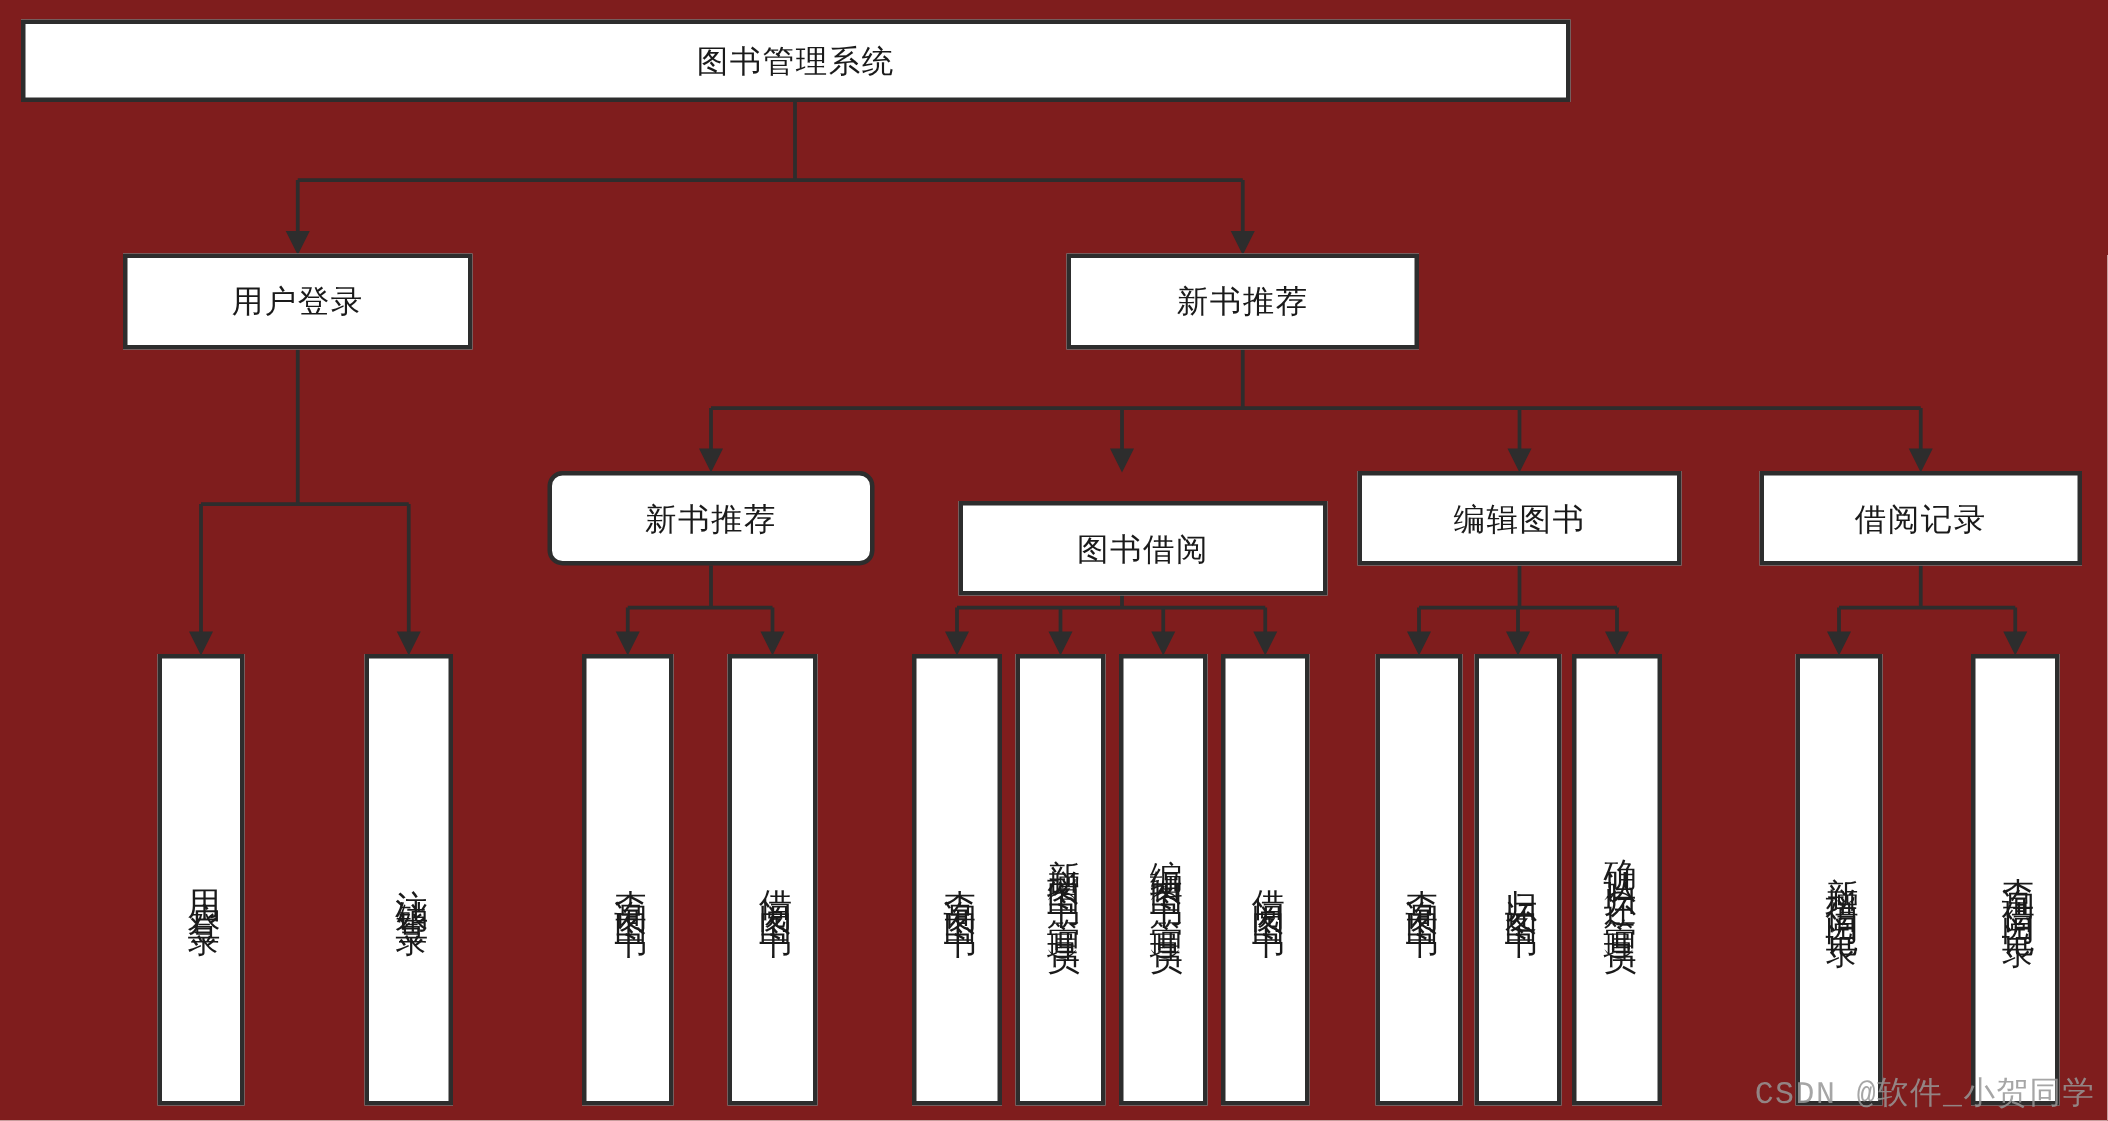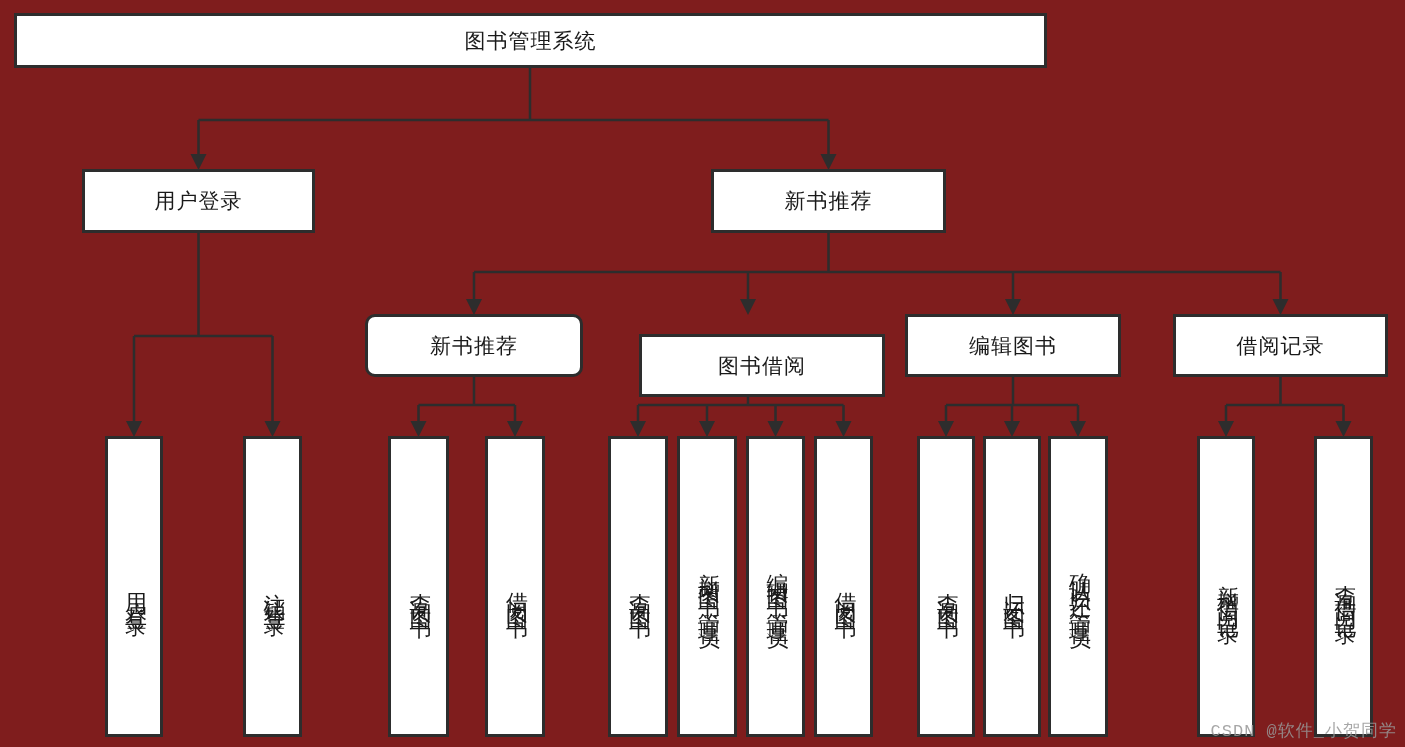--- a/index.html
+++ b/index.html
@@ -38,21 +38,21 @@
     text-orientation: mixed;
     font-size: 22px;
     letter-spacing: 8px;
     margin-bottom: -8px;
     white-space: nowrap;
   }
   .watermark {
     position: absolute;
     right: 8px;
     bottom: 5px;
-    font-size: 17px;
+    font-size: 21px;
     color: rgba(150, 150, 150, 0.85);
     letter-spacing: 1px;
     z-index: 3;
     white-space: nowrap;
     text-align: center;
   }
 </style>
 </head>
 <body>
 

